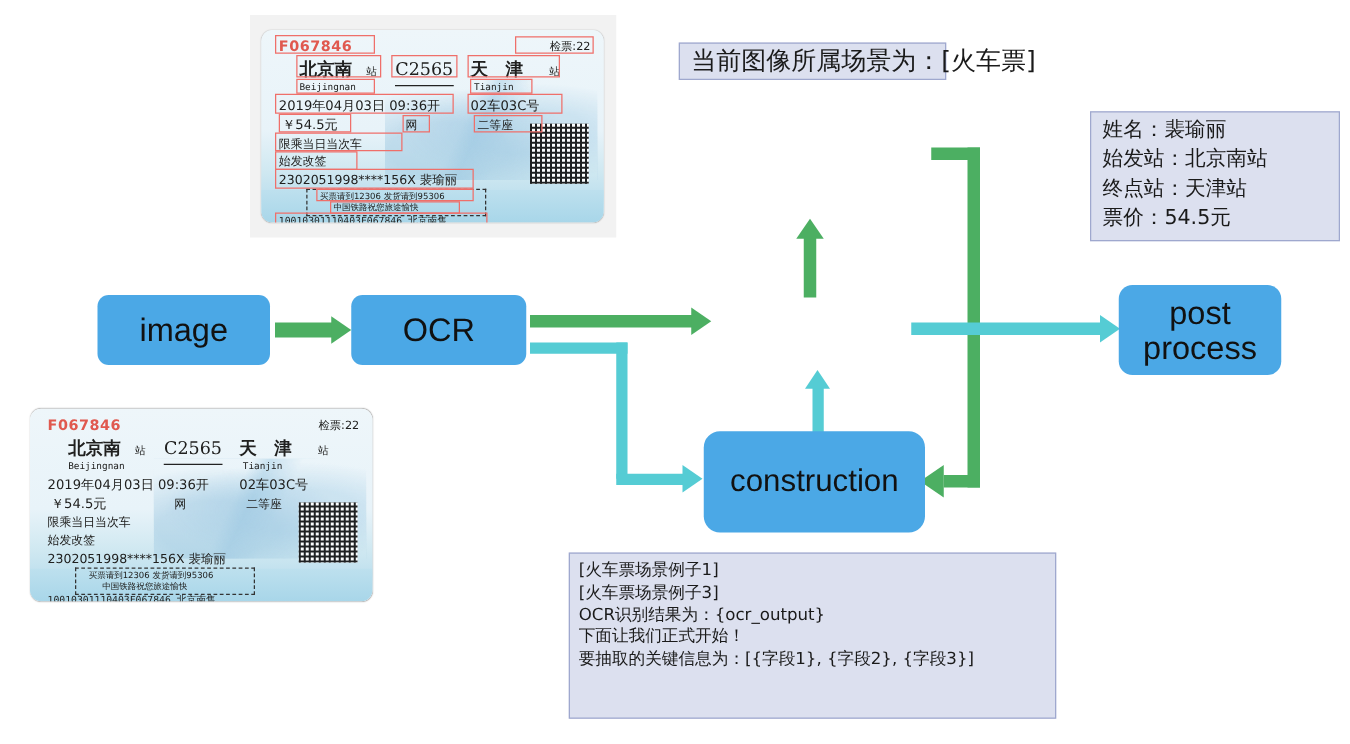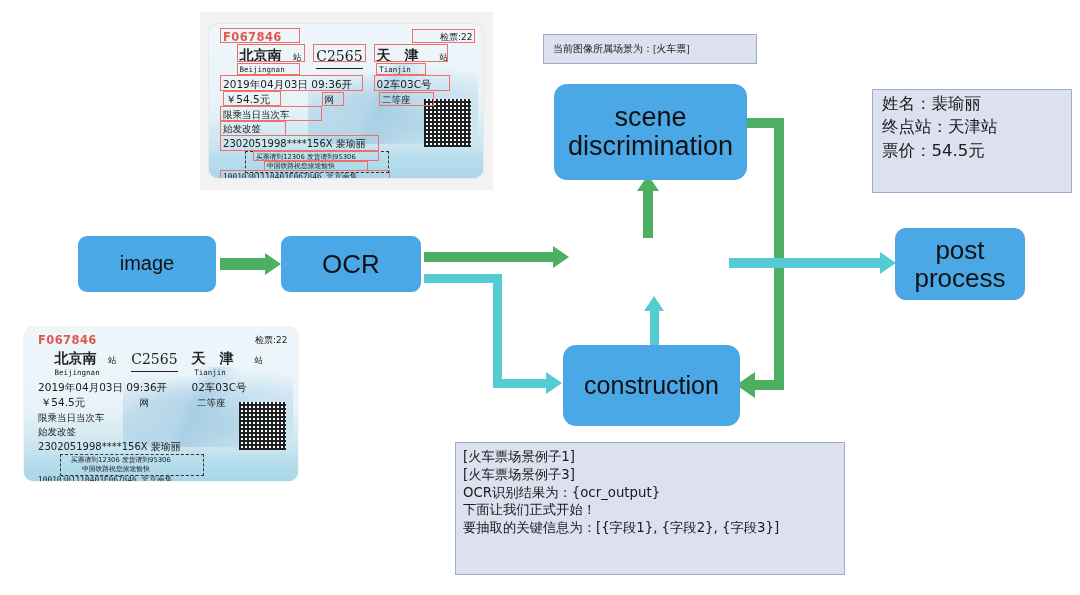--- a/index.html
+++ b/index.html
@@ -18,21 +18,21 @@
     border-radius:10px;
     color:#111;
     display:flex;align-items:center;justify-content:center;
     text-align:center;
     line-height:1.08;
     font-weight:400;
     box-sizing:border-box;
   }
   .fbox span{display:block;}
 
-  #box-image{left:78px;  top:236px; width:138px;height:56px; font-size:20px;border-radius:9px;}
+  #box-image{left:78px;  top:236px; width:138px;height:56px; font-size:26px;border-radius:9px;}
   #box-ocr{  left:281px; top:236px; width:140px;height:56px; font-size:26px;border-radius:9px;}
   #box-scene{left:554px; top:84px;  width:193px;height:96px; font-size:27px;border-radius:13px;}
   #box-llm{  left:574px; top:236px; width:152px;height:56px; font-size:27px;border-radius:9px;}
   #box-prompt{left:563px;top:345px; width:177px;height:81px; font-size:25px;border-radius:13px;}
   #box-post{ left:895px; top:228px; width:130px;height:72px; font-size:26px;border-radius:11px;}
 
   
   .seg{position:absolute;}
   .g{background:#4CAF62;}
   .c{background:#55CCD4;}
@@ -47,21 +47,21 @@
   
   .tbox{
     position:absolute;
     background:#DCE0EF;
     border:1px solid #9FA8CE;
     box-sizing:border-box;
     color:#1a1a1a;
     font-family:"DejaVu Sans","Liberation Sans",sans-serif;
   }
   #lbl-scene{left:543px;top:34px;width:214px;height:30px;
-    display:flex;align-items:center;padding-left:9px;font-size:10px;font-family:Liberation Serif, serif;}
+    display:flex;padding-left:9px;font-size:20px;}
   #lbl-result{left:872px;top:89px;width:200px;height:104px;padding:2px 0 0 9px;font-size:16.5px;line-height:1.42;}
   #lbl-prompt{left:455px;top:442px;width:390px;height:133px;padding:5px 0 0 7px;font-size:13.3px;line-height:1.335;}
   .tbox .ln{display:block;white-space:nowrap;}
 
   
   .ticket{position:absolute;overflow:hidden;}
   #ticket-top{left:200px;top:12px;width:293px;height:178px;background:#f2f2f2;}
   #ticket-bottom{left:15px;top:315px;width:293px;height:178px;background:#ffffff;}
   .tk-body{position:absolute;left:3.2%;top:6.5%;width:93.5%;height:87%;
     border-radius:9px;overflow:hidden;
@@ -214,26 +214,20 @@
   <div class="tri tri-r-c" style="left:880px;top:252px;"></div>
 
   <div class="fbox" id="box-image">
     <span>image</span>
   </div>
 
   <div class="fbox" id="box-ocr">
     <span>OCR</span>
   </div>
 
-  <div class="fbox" id="box-scene">
-    <span>
-      <span>scene</span>
-      <span>discrimination</span>
-    </span>
-  </div>
 
 
   <div class="fbox" id="box-prompt">
     <span>
       <span>construction</span>
     </span>
   </div>
 
   <div class="fbox" id="box-post">
     <span>
@@ -241,20 +235,21 @@
       <span>process</span>
     </span>
   </div>
 
   <div class="tbox" id="lbl-scene">
     <span class="ln">当前图像所属场景为：[火车票]</span>
   </div>
 
   <div class="tbox" id="lbl-result">
     <span class="ln">姓名：裴瑜丽</span>
+    <span class="ln">始发站：北京南站</span>
     <span class="ln">终点站：天津站</span>
     <span class="ln">票价：54.5元</span>
   </div>
 
   <div class="tbox" id="lbl-prompt">
     <span class="ln">[火车票场景例子1]</span>
     <span class="ln">[火车票场景例子3]</span>
     <span class="ln">OCR识别结果为：{ocr_output}</span>
     <span class="ln">下面让我们正式开始！</span>
     <span class="ln">要抽取的关键信息为：[{字段1}, {字段2}, {字段3}]</span>

